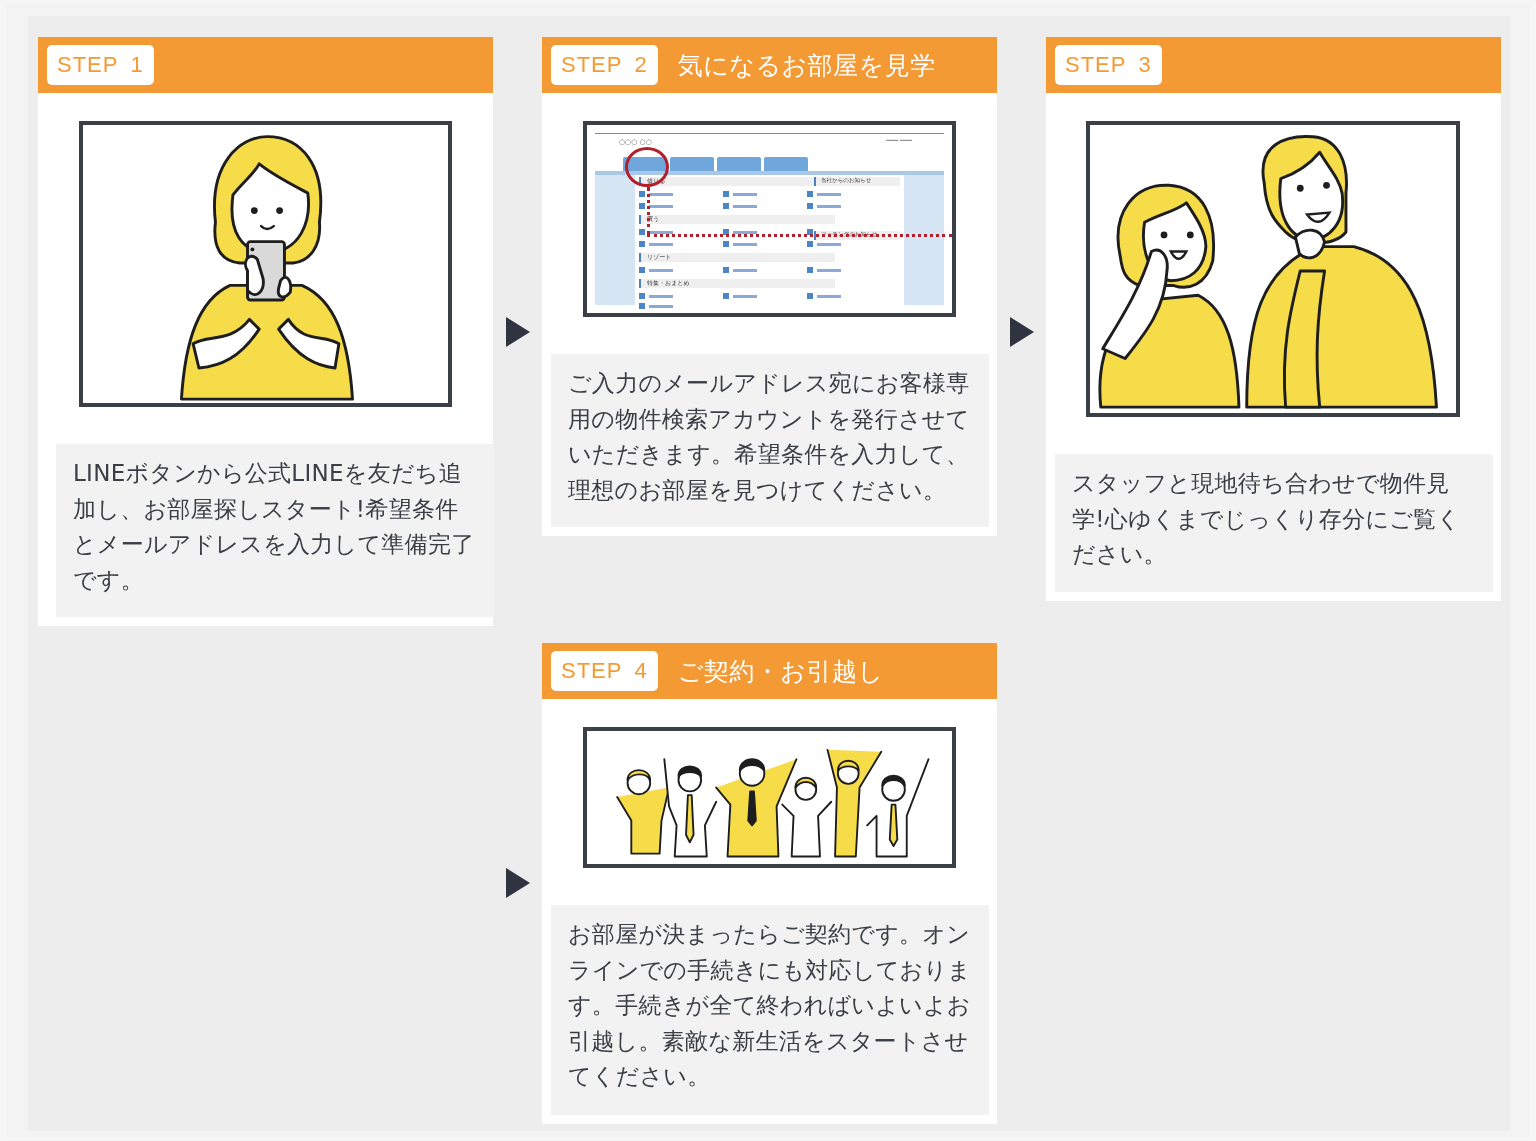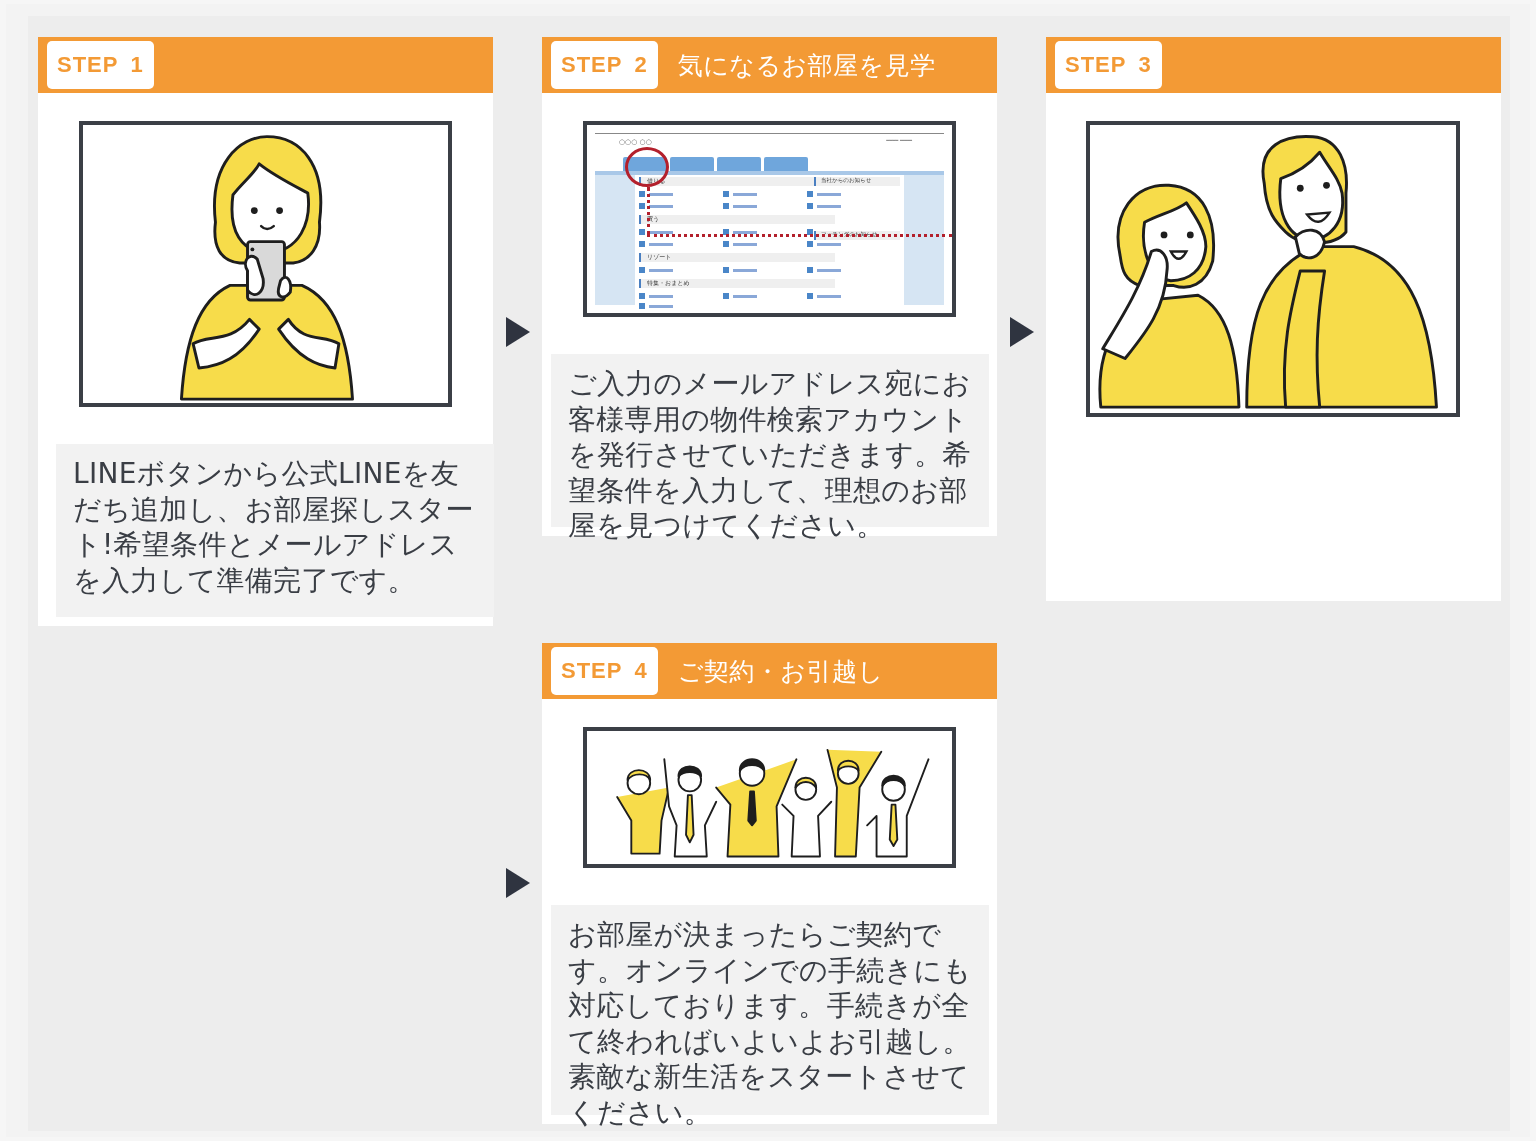--- a/index.html
+++ b/index.html
@@ -3,28 +3,28 @@
 <meta charset="utf-8">
 <style>
   * { box-sizing: border-box; margin: 0; padding: 0; }
   html, body { width: 1536px; height: 1141px; overflow: hidden; }
   body { background: #f6f6f6; font-family: "DejaVu Sans", "Liberation Sans", sans-serif; position: relative; }
   .frame { position: absolute; left: 6px; top: 4px; width: 1524px; height: 1133px; background: #f3f3f3; }
   .panel { position: absolute; left: 28px; top: 16px; width: 1482px; height: 1115px; background: #ededed; }
 
   .card { position: absolute; background: #ffffff; }
   .card-header { position: absolute; left: 0; top: 0; right: 0; height: 56px; background: #f39a35; display: flex; align-items: center; padding-left: 9px; }
-  .step-badge { background: #ffffff; color: #f39a35; font-family: "Liberation Sans", sans-serif; font-weight: bold; font-size: 22px; letter-spacing: 1px; border-radius: 5px; height: 48px; padding: 0 10px; display: flex; align-items: center; justify-content: space-between; }
+  .step-badge { background: #ffffff; color: #f39a35; font-family: "Liberation Sans", sans-serif; font-weight: normal; font-size: 22px; letter-spacing: 1px; border-radius: 5px; height: 40px; padding: 0 10px; display: flex; align-items: center; justify-content: space-between; }
   .step-badge .num { margin-left: 12px; }
   .step-title { color: #ffffff; font-size: 25px; margin-left: 20px; letter-spacing: 0.5px; white-space: nowrap; }
 
   .illust { position: absolute; background: #ffffff; border: 4px solid #3b3f46; overflow: hidden; }
   .illust svg { display: block; width: 100%; height: 100%; }
 
-  .desc { position: absolute; background: #f2f2f2; color: #3a3e45; font-size: 28px; line-height: 35.5px; padding: 12px 16px 0 17px; letter-spacing: 0.3px; }
+  .desc { position: absolute; background: #f2f2f2; color: #3a3e45; font-size: 23px; line-height: 35.5px; padding: 12px 16px 0 17px; letter-spacing: 0.3px; }
 
   .arrow { position: absolute; width: 0; height: 0; border-top: 15px solid transparent; border-bottom: 15px solid transparent; border-left: 24px solid #2f3440; }
 
   
   .mini { position: absolute; inset: 0; background: #fff; font-size: 6px; color: #6a84b5; }
   .mini .topline { position: absolute; left: 8px; right: 8px; top: 8px; height: 1px; background: #888; }
   .mini .hdr { position: absolute; left: 32px; top: 13px; color: #555; font-size: 7px; }
   .mini .hdr-r { position: absolute; right: 40px; top: 12px; color: #666; font-size: 5px; }
   .mini .tabs { position: absolute; left: 36px; top: 32px; display: flex; gap: 3px; }
   .mini .tab { width: 44px; height: 14px; background: #6fa6dc; border-radius: 2px 2px 0 0; }
@@ -232,20 +232,23 @@
         <path d="M12 230 C30 200 50 170 62 130 C72 125 80 135 78 150 C76 190 55 215 35 240 Z" fill="#fff"></path>
       </g>
       <circle cx="75" cy="113" r="3.5" fill="#1e1e1e"></circle>
       <circle cx="102" cy="113" r="3.5" fill="#1e1e1e"></circle>
       <path d="M82 130 Q90 145 98 130 Z" fill="#fff" stroke="#1e1e1e" stroke-width="2.5"></path>
       <circle cx="215" cy="65" r="3.5" fill="#1e1e1e"></circle>
       <circle cx="242" cy="62" r="3.5" fill="#1e1e1e"></circle>
       <path d="M222 92 Q234 108 245 90 Z" fill="#fff" stroke="#1e1e1e" stroke-width="2.5"></path>
     </svg>
   </div>
+  <div class="desc" style="left:9px; top:417px; width:438px; height:138px;">
+    <span>スタッフと現地待ち合わせで物件見学!心ゆくまでじっくり存分にご覧ください。</span>
+  </div>
 </div>
 
 <div class="arrow" style="left:506px; top:868px;"></div>
 
 <div class="card" style="left:542px; top:643px; width:455px; height:481px;">
   <div class="card-header">
     <div class="step-badge">
       <span>STEP</span>
       <span class="num">4</span>
     </div>

